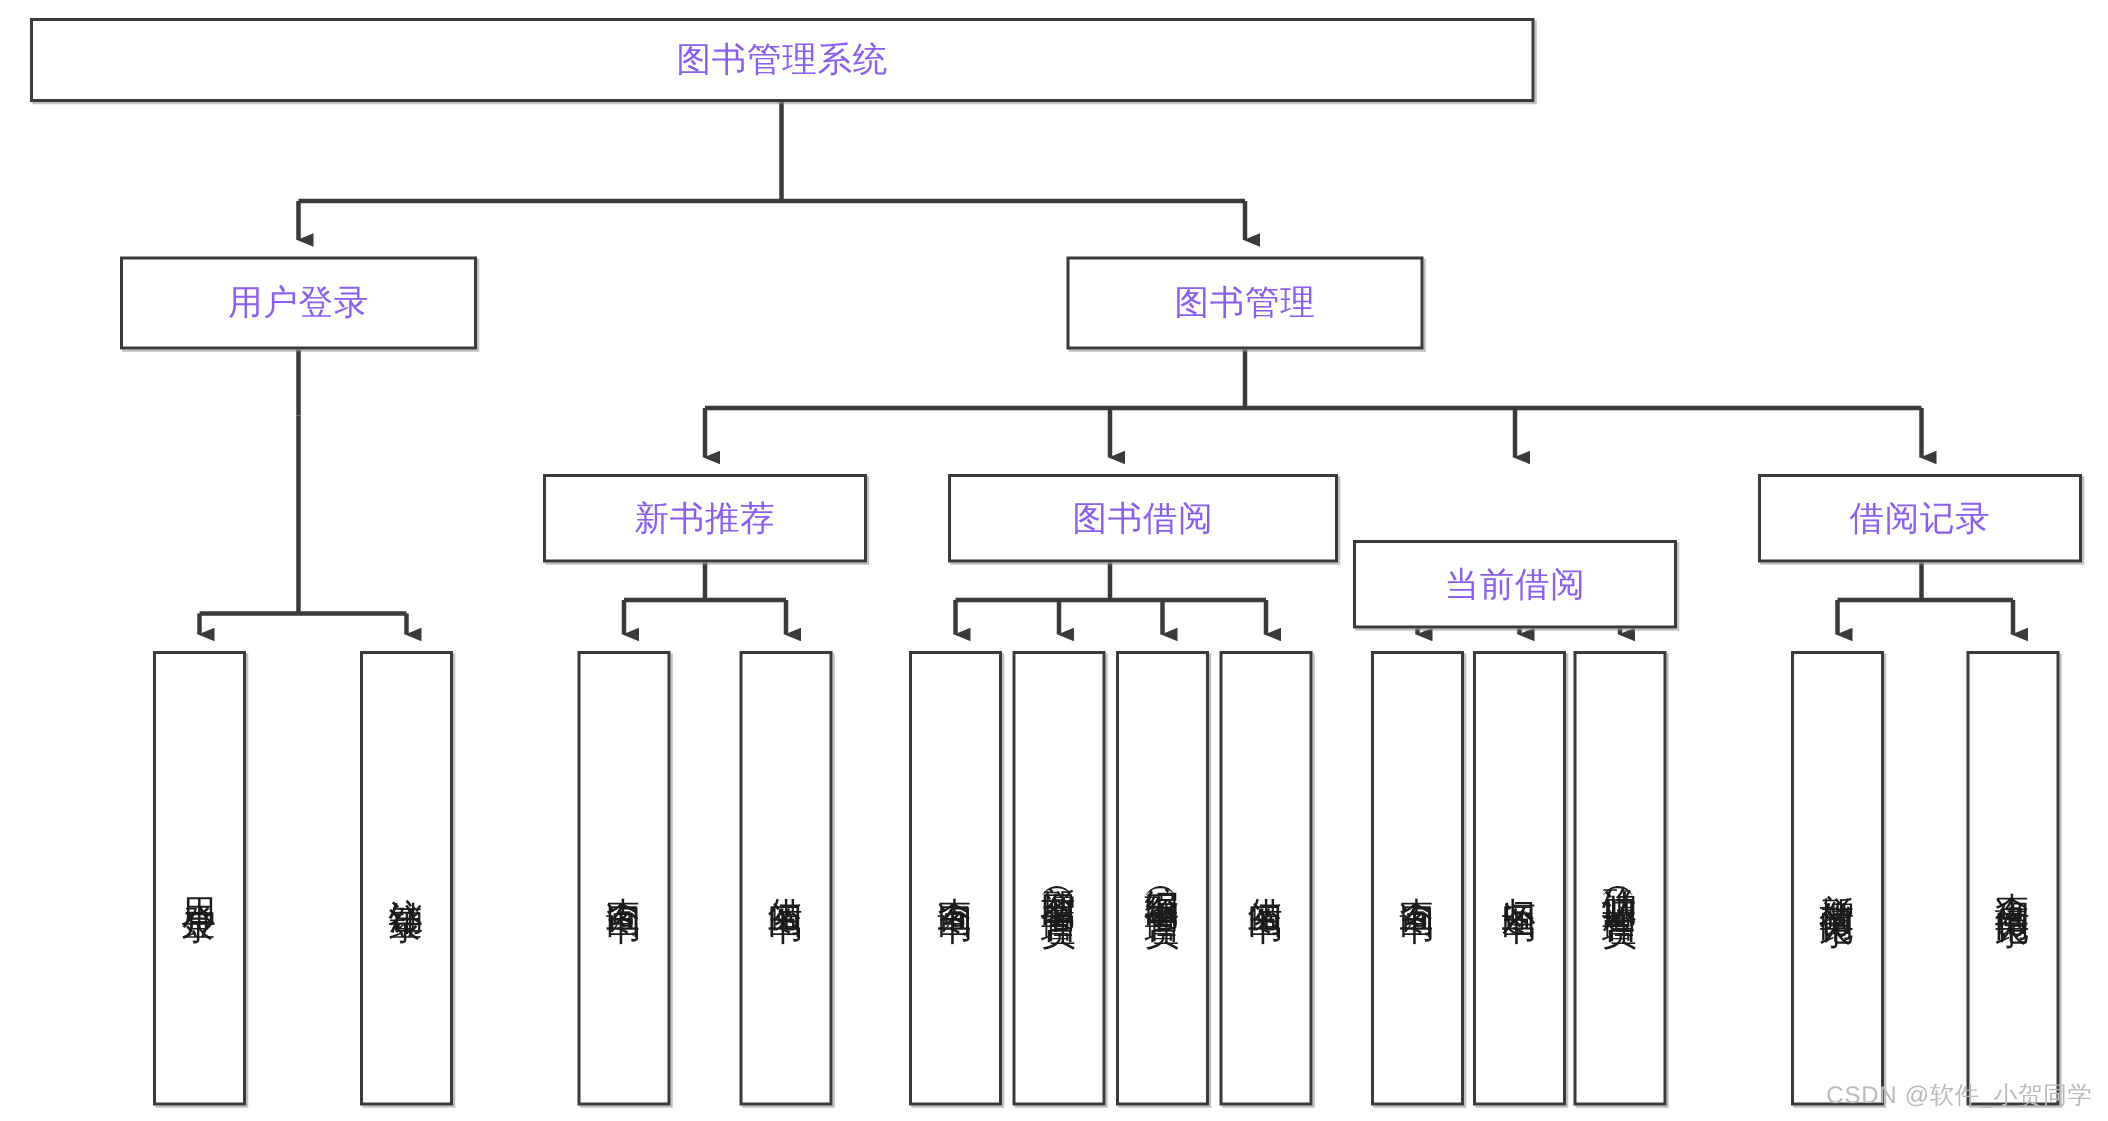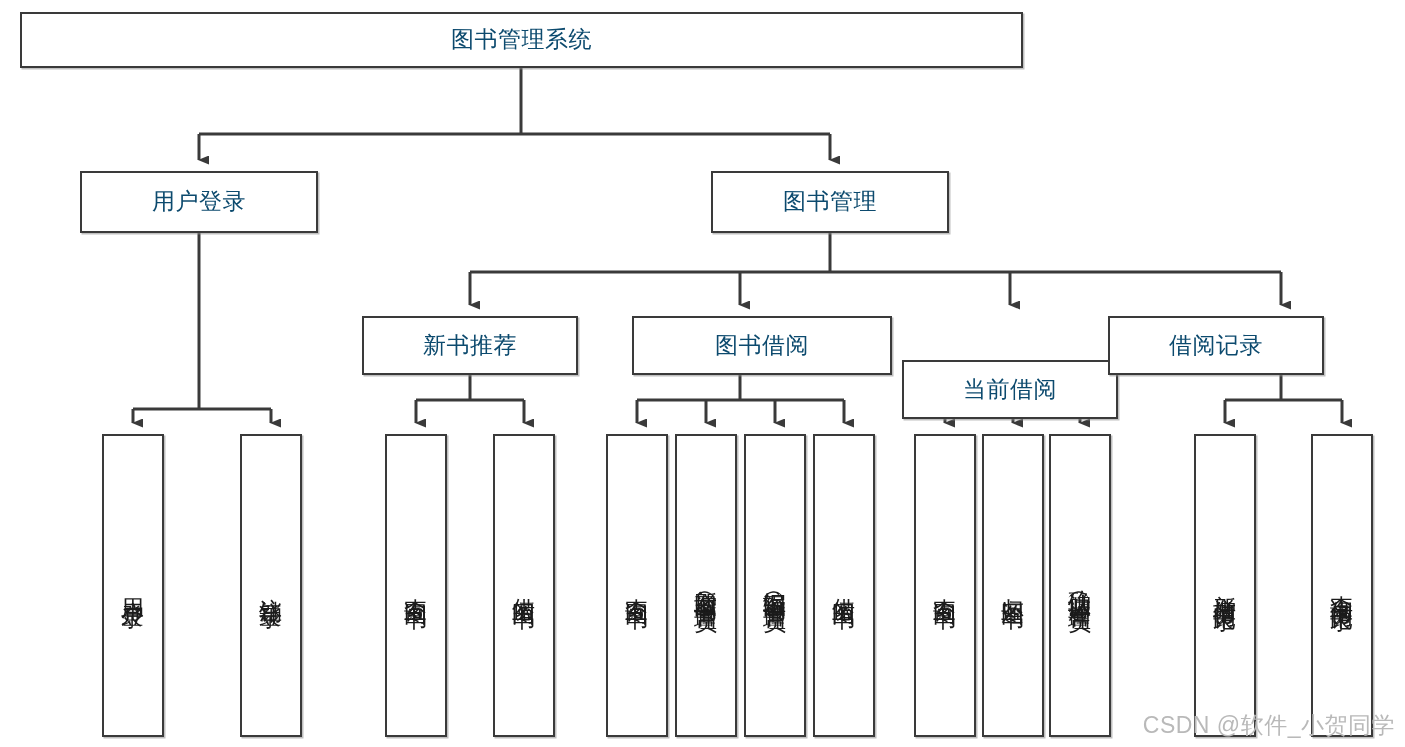--- a/index.html
+++ b/index.html
@@ -31,39 +31,39 @@
     box-sizing: border-box;
     background: #ffffff;
     border: 2.5px solid #3a3a3a;
     display: flex;
     align-items: center;
     justify-content: center;
     box-shadow: 1.5px 1.5px 0 rgba(140,140,140,0.55);
   }
   .node-label-h {
     font-size: 23px;
-    color: #0c4a6e;
+    color: #8b5cf6;
     line-height: 1.2;
     white-space: nowrap;
     letter-spacing: 0.5px;
   }
   .node-label-v {
     writing-mode: vertical-rl;
     text-orientation: upright;
     font-size: 23px;
     color: #1b1b1b;
     letter-spacing: 3px;
     line-height: 1.05;
     white-space: nowrap;
   }
   .watermark {
     position: absolute;
     right: 10px;
     bottom: 6px;
-    font-size: 23px;
+    font-size: 16px;
     color: #b9b9b9;
     white-space: nowrap;
     letter-spacing: 0.5px;
   }
 </style>
 </head>
 <body>
 
 <div id="diagram-root">
 
@@ -140,21 +140,21 @@
   </div>
 
   <div class="node-box" style="left:632px; top:316px; width:260px; height:59px;">
     <span class="node-label-h">图书借阅</span>
   </div>
 
   <div class="node-box" style="left:902px; top:316px; width:216px; height:59px;margin-top:44px;">
     <span class="node-label-h">当前借阅</span>
   </div>
 
-  <div class="node-box" style="left:1108px; top:316px; width:216px; height:59px;">
+  <div class="node-box" style="left:1172px; top:316px; width:216px; height:59px;">
     <span class="node-label-h">借阅记录</span>
   </div>
 
   <div class="node-box" style="left:102px; top:434px; width:62px; height:303px;">
     <span class="node-label-v">用户登录</span>
   </div>
 
   <div class="node-box" style="left:240px; top:434px; width:62px; height:303px;">
     <span class="node-label-v">注销登录</span>
   </div>

